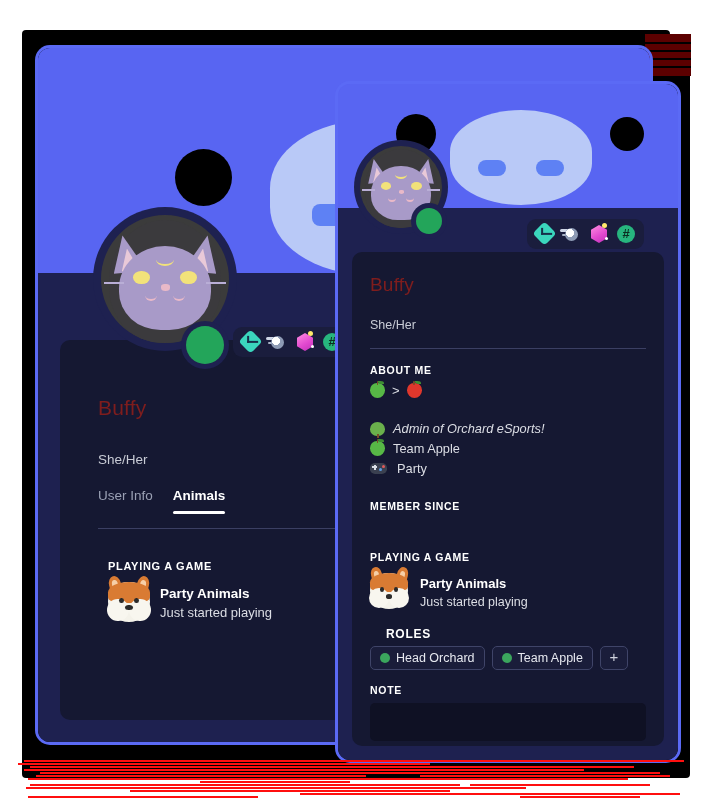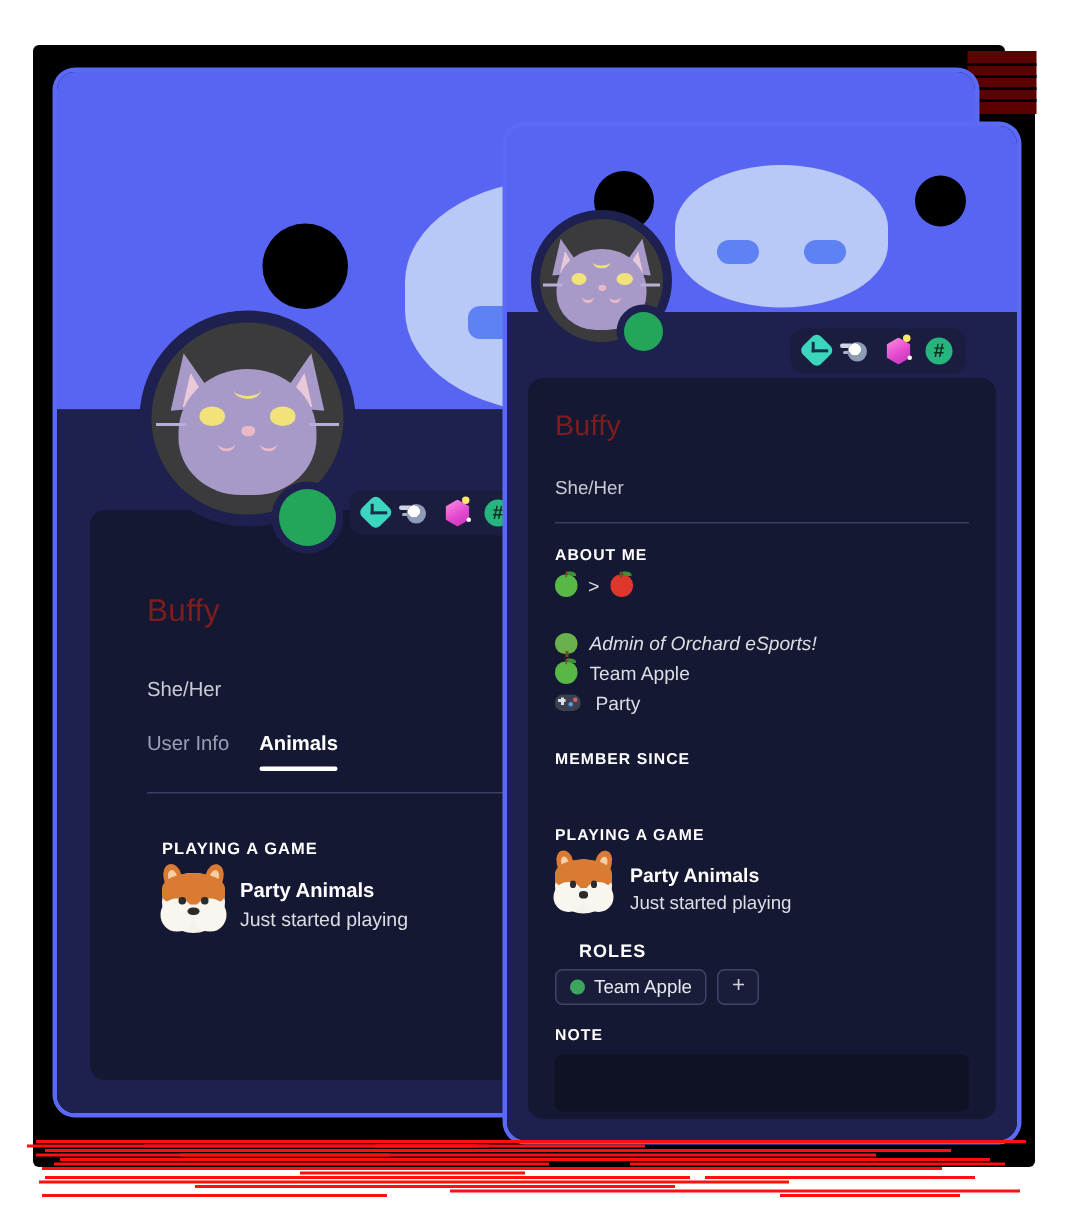--- a/index.html
+++ b/index.html
@@ -312,20 +312,24 @@
         <div class="cheekr"></div>
       <div class="eye l"></div>
         <div class="eye r"></div>
       <div class="nose"></div>
     </div>
     <div style="position:absolute;left:82px;top:492px;font-size:13px;font-weight:bold;color:#ffffff;">Party Animals</div>
     <div style="position:absolute;left:82px;top:511px;font-size:12.5px;" class="body-txt">Just started playing</div>
 
     <div class="sect-h" style="position:absolute;left:32px;top:543px;font-size:12px;margin-left:16px;">ROLES</div>
     <div class="roles" style="position:absolute;left:32px;top:562px;">
+      <div class="role">
+        <span class="rd" id="rd0" style="background: rgb(59, 165, 93);"></span>
+        <span>Head Orchard</span>
+      </div>
       <div class="role">
         <span class="rd" id="rd1" style="background: rgb(59, 165, 93);"></span>
         <span>Team Apple</span>
       </div>
       <div class="role-add">+</div>
     </div>
 
     <div class="sect-h" style="position:absolute;left:32px;top:600px;font-size:10.5px;">NOTE</div>
     <div class="note-box" style="position:absolute;left:32px;top:619px;width:276px;height:38px;"></div>
   </div>

